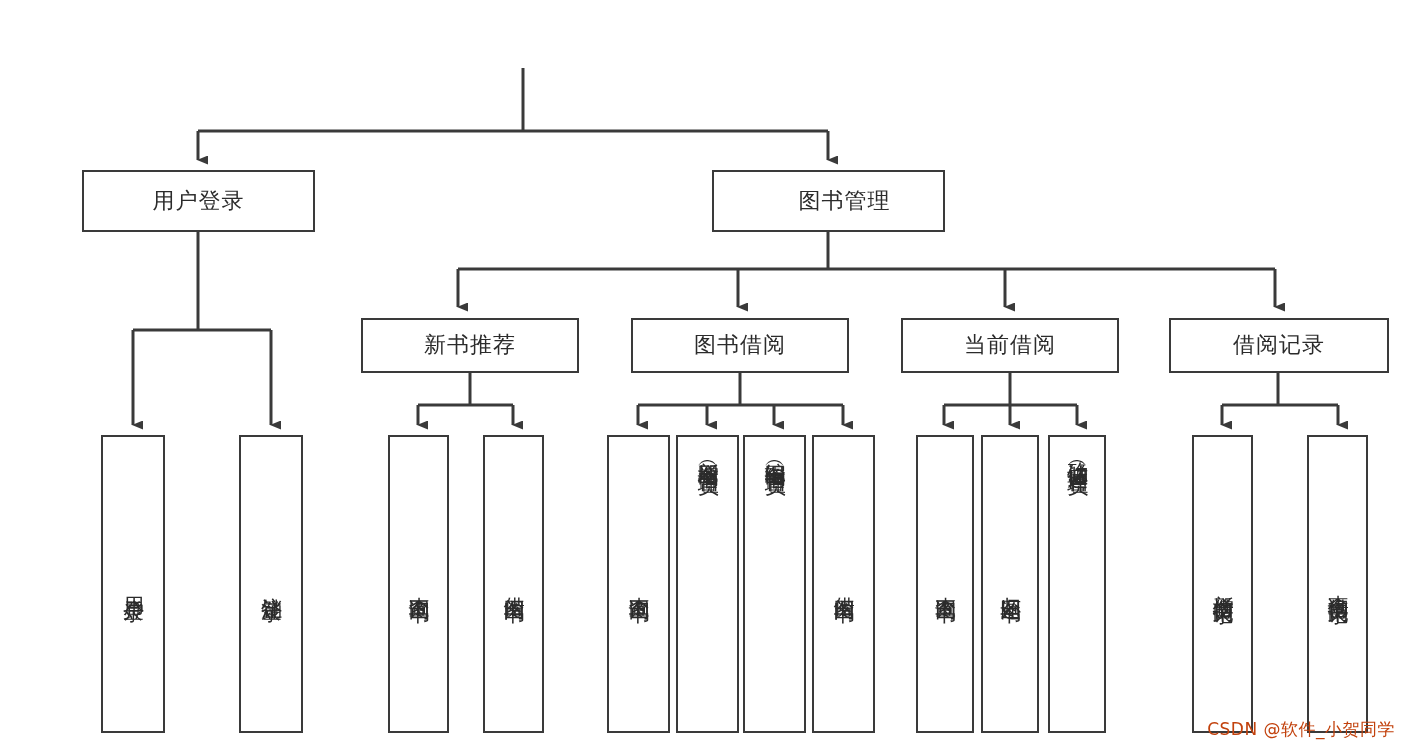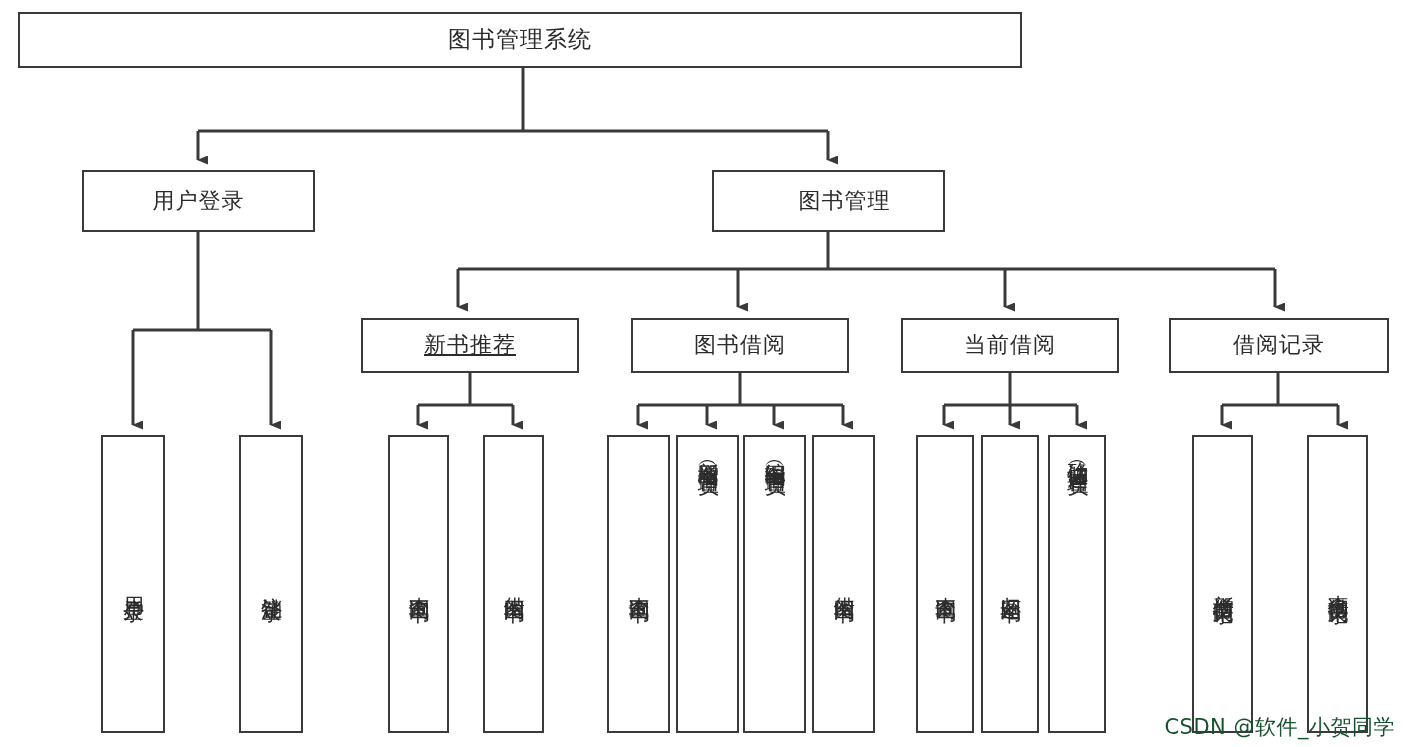--- a/index.html
+++ b/index.html
@@ -55,22 +55,22 @@
     padding: 6px 0;
   }
   .node.vert.tall-text {
     justify-content: flex-start;
     padding-top: 8px;
   }
   .watermark {
     position: absolute;
     right: 10px;
     bottom: 6px;
-    font-size: 21px;
-    color: #14532d;
+    font-size: 17px;
+    color: #c2410c;
     white-space: nowrap;
     letter-spacing: 0.5px;
   }
 </style>
 </head>
 <body>
 
 <div id="diagram-root">
 
   <svg id="connectors" viewBox="0 0 1405 747" xmlns="http://www.w3.org/2000/svg">
@@ -118,26 +118,25 @@
       <path d="M 1010,405 L 1010,425" marker-end="url(#arrowhead)"></path>
       <path d="M 1077,405 L 1077,425" marker-end="url(#arrowhead)"></path>
 
       <path d="M 1278,373 L 1278,405"></path>
       <path d="M 1222,405 L 1338,405"></path>
       <path d="M 1222,405 L 1222,425" marker-end="url(#arrowhead)"></path>
       <path d="M 1338,405 L 1338,425" marker-end="url(#arrowhead)"></path>
     </g>
   </svg>
 
-  <div class="node horiz root" style="left:18px; top:12px; width:1004px; height:56px;">图书管理系统</div>
 
   <div class="node horiz" style="left:82px; top:170px; width:233px; height:62px;">用户登录</div>
   <div class="node horiz" style="left:712px; top:170px; width:233px; height:62px;padding-left:32px;">图书管理</div>
 
-  <div class="node horiz" style="left:361px; top:318px; width:218px; height:55px;text-decoration:underline;">新书推荐</div>
+  <div class="node horiz" style="left:361px; top:318px; width:218px; height:55px;">新书推荐</div>
   <div class="node horiz" style="left:631px; top:318px; width:218px; height:55px;">图书借阅</div>
   <div class="node horiz" style="left:901px; top:318px; width:218px; height:55px;">当前借阅</div>
   <div class="node horiz" style="left:1169px; top:318px; width:220px; height:55px;">借阅记录</div>
 
   <div class="node vert" style="left:101px; top:435px; width:64px; height:298px;">用户登录</div>
   <div class="node vert" style="left:239px; top:435px; width:64px; height:298px;">注销登录</div>
 
   <div class="node vert" style="left:388px; top:435px; width:61px; height:298px;">查询图书</div>
   <div class="node vert" style="left:483px; top:435px; width:61px; height:298px;">借阅图书</div>
 

